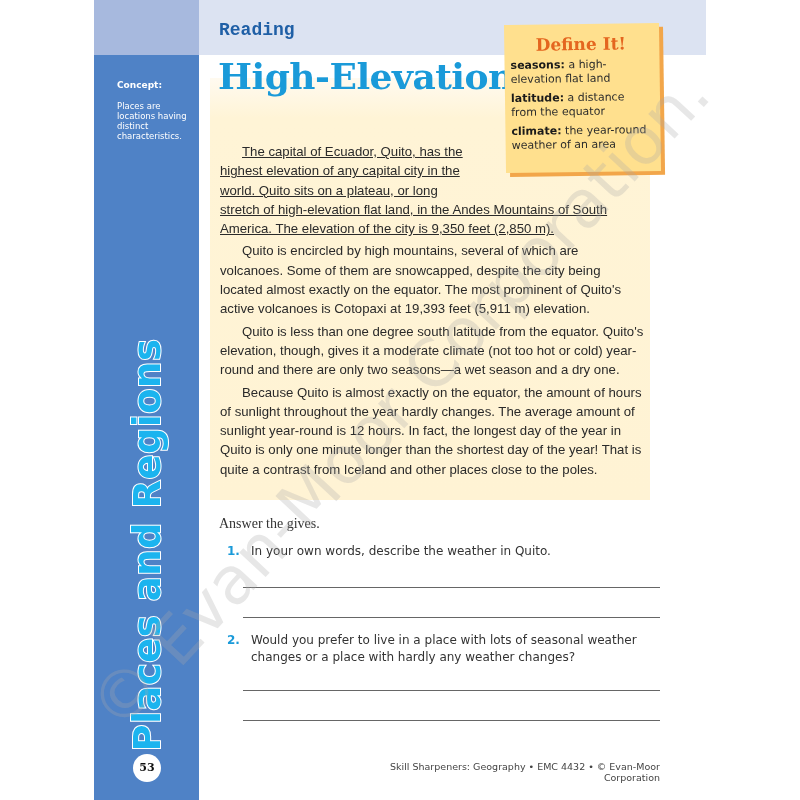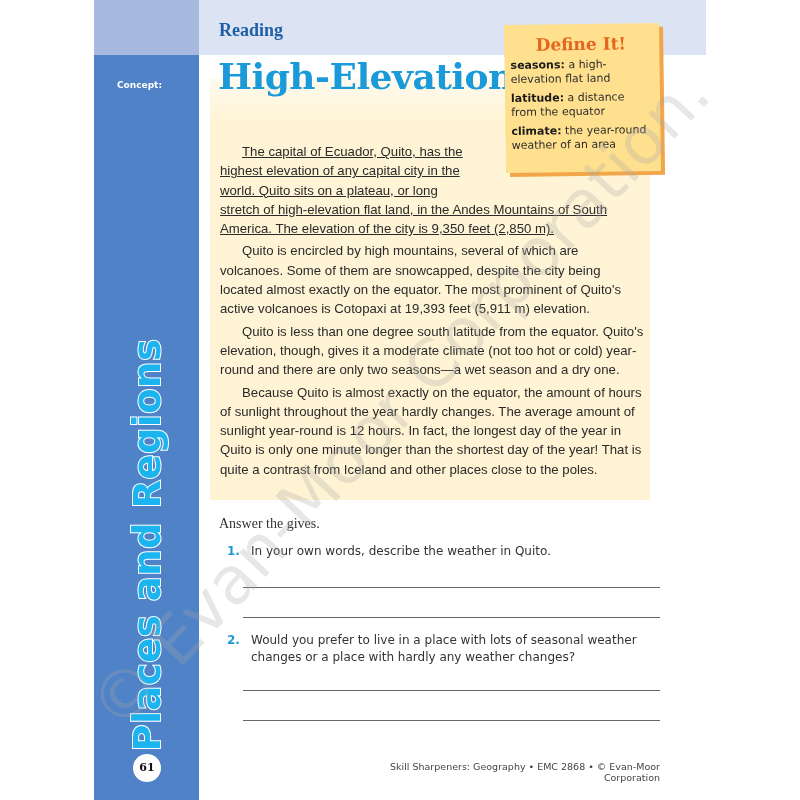--- a/index.html
+++ b/index.html
@@ -34,21 +34,21 @@
   .page-num {
     position: absolute; left: 133px; top: 754px; width: 28px; height: 28px; border-radius: 50%;
     background: #ffffff; color: #111; text-align: center; line-height: 28px;
     font-family: "DejaVu Serif", serif; font-weight: bold; font-size: 11px;
   }
 
   
   .header-band { position: absolute; left: 199px; top: 0; width: 507px; height: 55px; background: #dce3f2; }
   .reading-label {
     position: absolute; left: 219px; top: 20px;
-    font-family: Liberation Serif, serif; font-weight: bold; font-size: 18px; color: #1f5fa6;
+    font-family: Liberation Mono, monospace; font-weight: bold; font-size: 18px; color: #1f5fa6;
   }
 
   
   .reading-box {
     position: absolute; left: 210px; top: 78px; width: 440px; height: 422px;
     background: linear-gradient(to bottom, #fffaf0 0px, #fff4d6 40px, #fff3d4 100%);
   }
   .title {
     position: absolute; left: 218px; top: 58px; width: 300px;
     font-family: "DejaVu Serif", serif; font-weight: bold; font-size: 36px; line-height: 36px;
@@ -107,25 +107,26 @@
 </style>
 </head>
 <body>
 
 <div class="page">
 
   <div class="sidebar-top"></div>
   <div class="sidebar"></div>
   <div class="concept">
     <span class="concept-label">Concept:</span>
+    <span class="concept-text">Places are locations having distinct characteristics.</span>
   </div>
   <div class="vertical-wrap">
     <div class="vertical-text">Places and Regions</div>
   </div>
-  <div class="page-num">61</div>
+  <div class="page-num">53</div>
 
   <div class="header-band"></div>
   <div class="reading-label">Reading</div>
 
   <div class="reading-box"></div>
   <div class="title">
     <span>High-Elevation</span>
   </div>
 
   <div class="article">
@@ -158,16 +159,16 @@
   <div class="answer-line" style="top:587px;"></div>
   <div class="answer-line" style="top:617px;"></div>
 
   <div class="question" style="top:632px;">
     <span class="q-num">2.</span>
     <span class="q-text">Would you prefer to live in a place with lots of seasonal weather changes or a place with hardly any weather changes?</span>
   </div>
   <div class="answer-line" style="top:690px;"></div>
   <div class="answer-line" style="top:720px;"></div>
 
-  <div class="footer">Skill Sharpeners: Geography • EMC 2868 • © Evan-Moor Corporation</div>
+  <div class="footer">Skill Sharpeners: Geography • EMC 4432 • © Evan-Moor Corporation</div>
 
   <div class="watermark">© Evan-Moor Corporation.</div>
 </div>
 
 </body></html>

